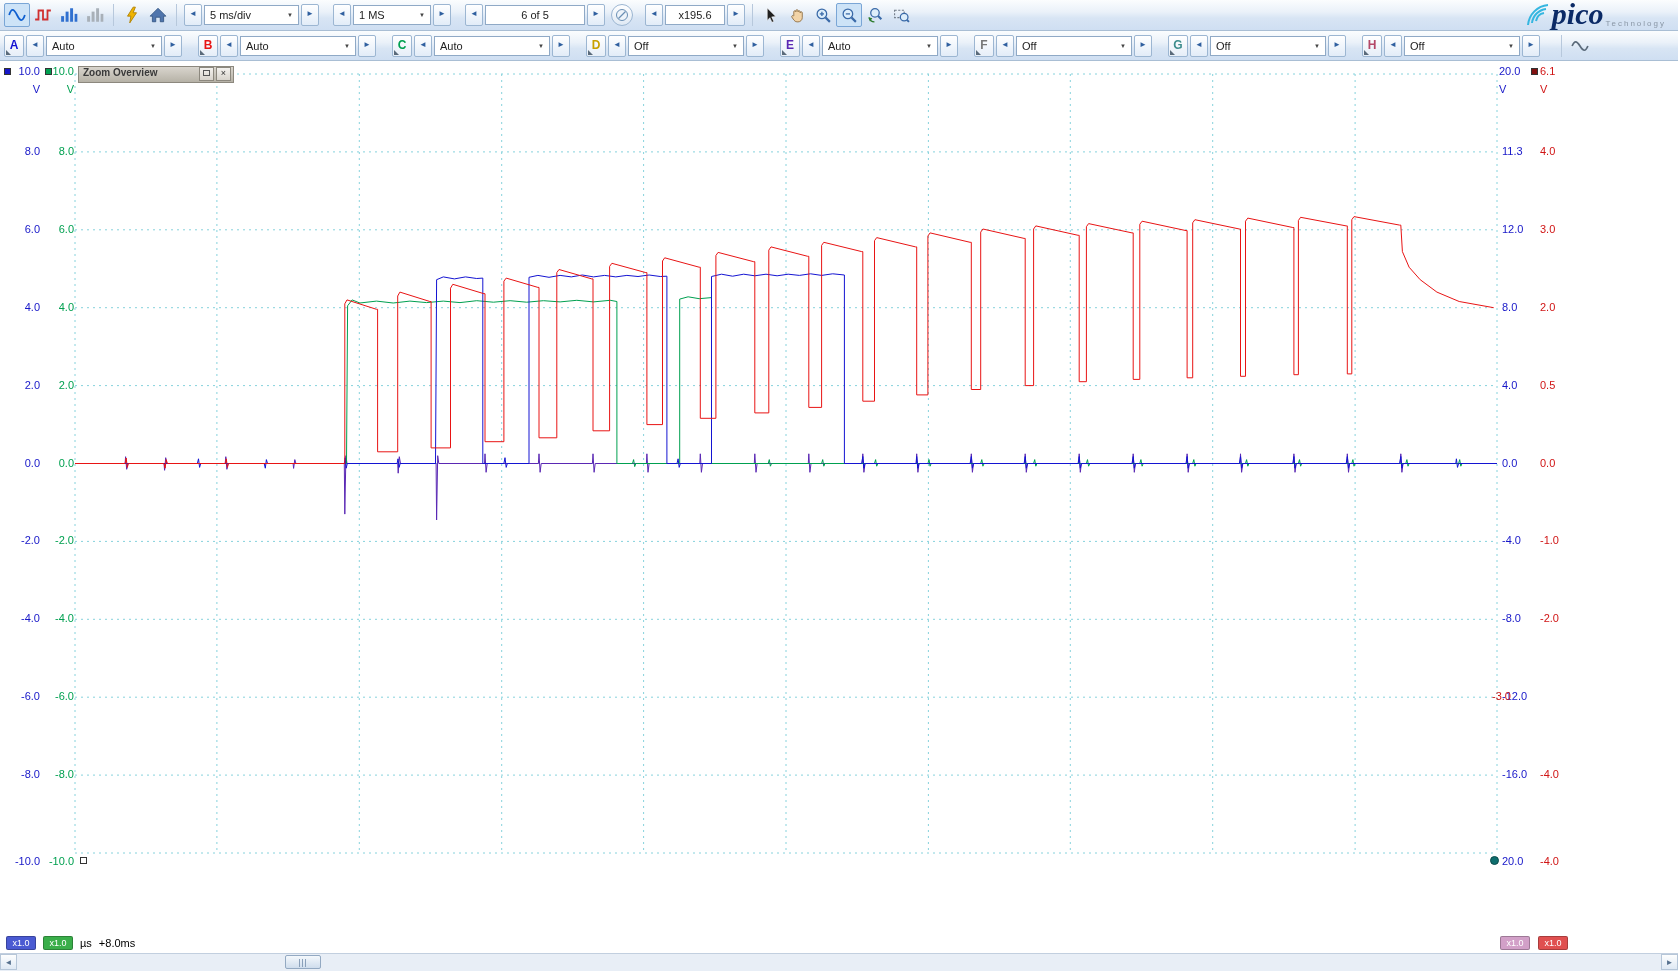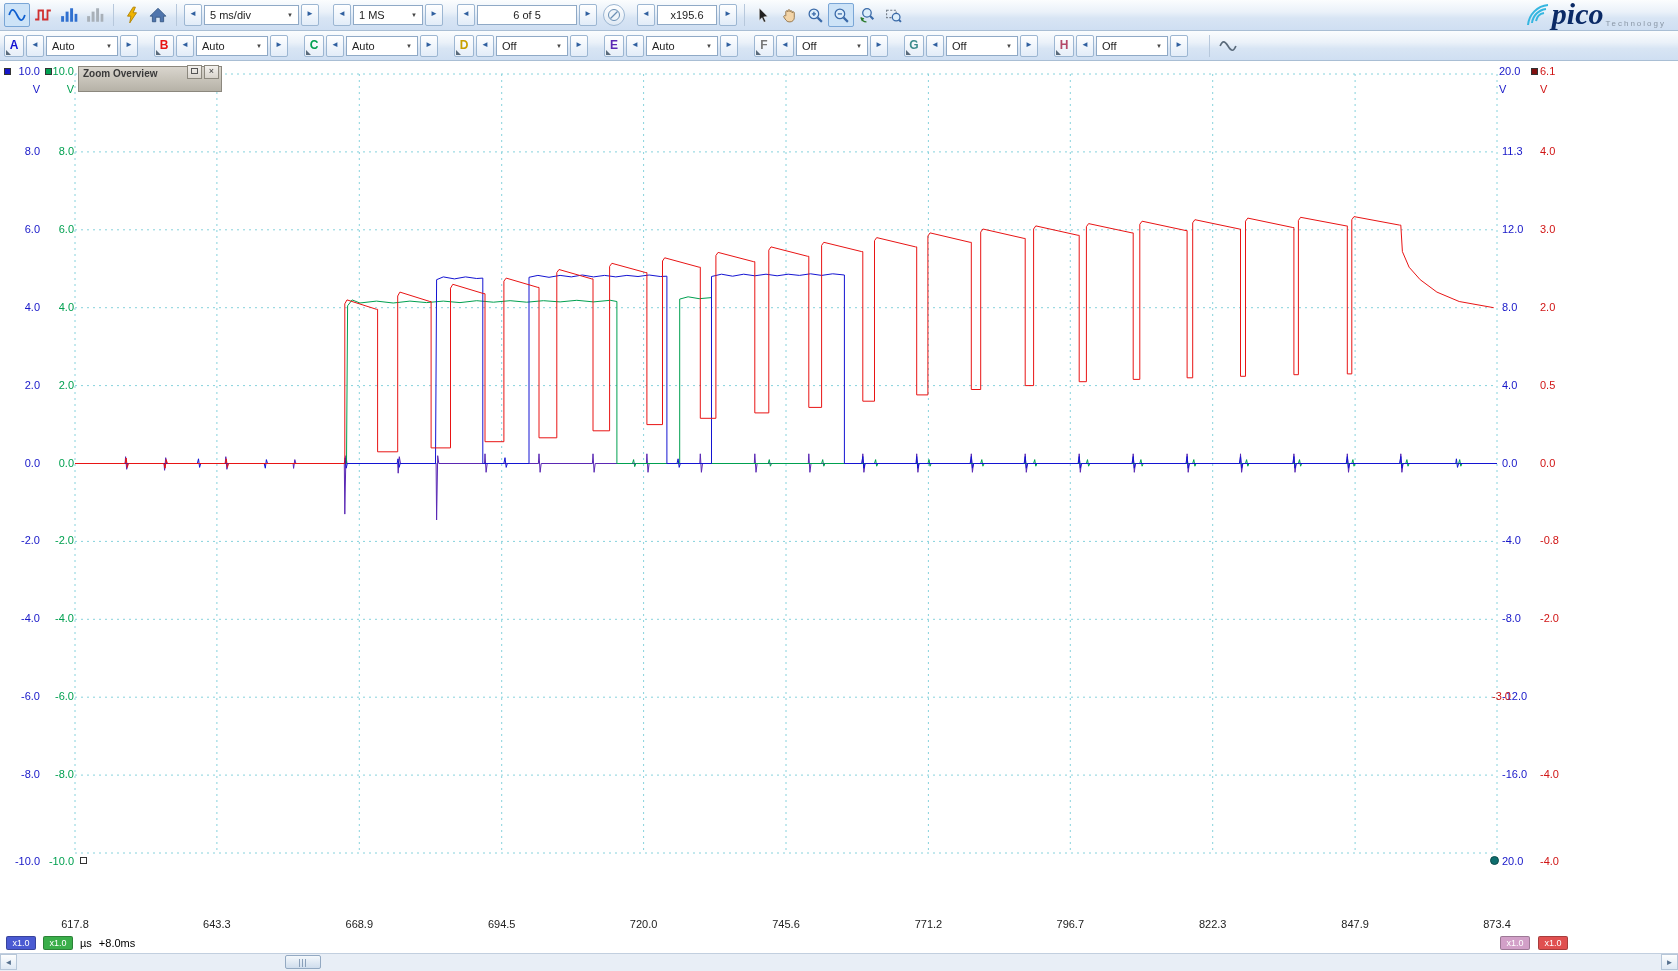--- a/index.html
+++ b/index.html
@@ -14,46 +14,46 @@
        border:1px solid transparent;border-radius:2px;background:transparent;padding:0;}
   .btn.active{background:#cde3f7;border-color:#7aa6d6;}
   .sep{flex:none;width:1px;height:22px;background:#b7c8dc;margin:0 5px;}
   .gap{flex:none;width:10px;}
   .navbtn{flex:none;width:16px;height:20px;line-height:18px;text-align:center;font-size:8px;
           color:#2f5f9f;border:1px solid #9cb6d2;background:linear-gradient(#ffffff,#e2ecf8);
           border-radius:2px;margin:0 2px;}
   .select,.valuebox{height:20px;border:1px solid #8fa9c6;background:#fff;display:flex;
           align-items:center;font-size:11px;padding:0 5px;color:#222;box-sizing:border-box;}
   .select .caret{margin-left:auto;font-size:6px;color:#444;padding-left:5px;}
-  .w95{width:95px}.w78{width:70px}.bufferbox{width:100px;justify-content:center}
+  .w95{width:95px}.w78{width:78px}.bufferbox{width:100px;justify-content:center}
   .zoombox{width:60px;justify-content:center}
   .roundbtn{width:20px;height:20px;border-radius:50%;border:1px solid #9cb6d2;
             background:linear-gradient(#fff,#dfe9f4);display:flex;align-items:center;justify-content:center;margin-left:4px;}
   
   .logo{margin-left:auto;display:flex;align-items:flex-start;padding-right:8px;}
   .logo-pico{font-family:"Liberation Serif",serif;font-style:italic;font-weight:bold;
              font-size:30px;line-height:26px;color:#0b2a66;}
   .logo-sub{font-size:8px;color:#8a97a6;letter-spacing:2px;margin-top:18px;margin-left:2px;}
   
   #channel-items{display:flex;align-items:center;}
   .ch-group{display:flex;align-items:center;margin-right:14px;}
   .ch-letter{position:relative;width:18px;height:20px;border:1px solid #9cb6d2;border-radius:2px;
              background:linear-gradient(#fff,#e6eef8);font-size:12px;font-weight:bold;
              text-align:center;line-height:18px;}
   .ch-corner{position:absolute;left:1px;bottom:1px;width:0;height:0;
              border-bottom:5px solid #5a6a7a;border-right:5px solid transparent;}
-  .ch-select{width:72px;}
+  .ch-select{width:116px;}
   
   .plot-wrap{flex:1;position:relative;background:#fff;overflow:hidden;}
   .axlab{position:absolute;font-size:11px;line-height:13px;white-space:nowrap;}
   .mk-s{position:absolute;width:7px;height:7px;border:1px solid #333;box-sizing:border-box;}
   .mk-c{position:absolute;width:9px;height:9px;border-radius:50%;border:1px solid #0a4a4a;box-sizing:border-box;}
-  .zoomwin{position:absolute;left:78px;top:5px;width:144px;height:17px;display:flex;align-items:flex-end;
+  .zoomwin{position:absolute;left:78px;top:5px;width:156px;height:17px;display:flex;align-items:flex-start;
            background:linear-gradient(#d9d5cd,#b6b2a7);border:1px solid #8c887e;font-size:10px;
-           padding:12px 2px;z-index:5;box-sizing:border-box;}
+           padding:0 2px;z-index:5;box-sizing:border-box;}
   .zw-title{flex:1;font-weight:bold;color:#3a3a3a;padding-left:2px;}
   .zw-btn{width:13px;height:12px;border:1px solid #8c887e;background:linear-gradient(#f4f2ee,#d8d4cc);
           font-size:9px;line-height:10px;text-align:center;margin-left:2px;color:#333;}
   .zw-box{display:inline-block;width:5px;height:4px;border:1px solid #555;}
   
   .xtick-row{flex:none;height:20px;position:relative;background:#fff;}
   .xtick{position:absolute;top:3px;transform:translateX(-50%);font-size:11px;color:#222;}
   .status-row{flex:none;height:18px;position:relative;background:#fff;font-size:11px;}
   .status-left{position:absolute;left:6px;top:1px;display:flex;align-items:center;gap:7px;}
   .status-right{position:absolute;left:1500px;top:1px;display:flex;align-items:center;gap:8px;}
@@ -345,21 +345,21 @@
       <div class="axlab" style="left: 1502px; top: 395.5px; width: 36px; text-align: left; color: rgb(22, 22, 200);">0.0</div>
       <div class="axlab" style="left: 1502px; top: 473.4px; width: 36px; text-align: left; color: rgb(22, 22, 200);">-4.0</div>
       <div class="axlab" style="left: 1502px; top: 551.3px; width: 36px; text-align: left; color: rgb(22, 22, 200);">-8.0</div>
       <div class="axlab" style="left: 1502px; top: 629.2px; width: 36px; text-align: left; color: rgb(22, 22, 200);">-12.0</div>
       <div class="axlab" style="left: 1502px; top: 707.1px; width: 36px; text-align: left; color: rgb(22, 22, 200);">-16.0</div>
       <div class="axlab" style="left: 1540px; top: 83.9px; width: 34px; text-align: left; color: rgb(208, 20, 20);">4.0</div>
       <div class="axlab" style="left: 1540px; top: 161.8px; width: 34px; text-align: left; color: rgb(208, 20, 20);">3.0</div>
       <div class="axlab" style="left: 1540px; top: 239.7px; width: 34px; text-align: left; color: rgb(208, 20, 20);">2.0</div>
       <div class="axlab" style="left: 1540px; top: 317.6px; width: 34px; text-align: left; color: rgb(208, 20, 20);">0.5</div>
       <div class="axlab" style="left: 1540px; top: 395.5px; width: 34px; text-align: left; color: rgb(208, 20, 20);">0.0</div>
-      <div class="axlab" style="left: 1540px; top: 473.4px; width: 34px; text-align: left; color: rgb(208, 20, 20);">-0.8</div>
+      <div class="axlab" style="left: 1540px; top: 473.4px; width: 34px; text-align: left; color: rgb(208, 20, 20);">-1.0</div>
       <div class="axlab" style="left: 1540px; top: 551.3px; width: 34px; text-align: left; color: rgb(208, 20, 20);">-2.0</div>
       <div class="axlab" style="left: 1492px; top: 629.2px; width: 34px; text-align: left; color: rgb(208, 20, 20);">-3.0</div>
       <div class="axlab" style="left: 1540px; top: 707.1px; width: 34px; text-align: left; color: rgb(208, 20, 20);">-4.0</div>
       <div class="axlab" style="left: 0px; top: 4px; width: 40px; text-align: right; color: rgb(22, 22, 200);">10.0</div>
       <span class="mk-s" style="background: rgb(22, 22, 200); left: 4px; top: 7px;"></span>
       <div class="axlab" style="left: 44px; top: 4px; width: 30px; text-align: right; color: rgb(0, 160, 80);">10.0</div>
       <span class="mk-s" style="background: rgb(0, 160, 80); left: 45px; top: 7px;"></span>
       <div class="axlab" style="left: 1499px; top: 4px; width: 36px; text-align: left; color: rgb(22, 22, 200);">20.0</div>
       <span class="mk-s" style="background: rgb(128, 16, 16); left: 1531px; top: 7px;"></span>
       <div class="axlab" style="left: 1540px; top: 4px; width: 34px; text-align: left; color: rgb(208, 20, 20);">6.1</div>
@@ -368,33 +368,20 @@
       <div class="axlab" style="left: 1499px; top: 22px; width: 36px; text-align: left; color: rgb(22, 22, 200);">V</div>
       <div class="axlab" style="left: 1540px; top: 22px; width: 34px; text-align: left; color: rgb(208, 20, 20);">V</div>
       <div class="axlab" style="left: 0px; top: 794px; width: 40px; text-align: right; color: rgb(22, 22, 200);">-10.0</div>
       <div class="axlab" style="left: 44px; top: 794px; width: 30px; text-align: right; color: rgb(0, 160, 80);">-10.0</div>
       <span class="mk-s" style="background: rgb(255, 255, 255); left: 80px; top: 796px;"></span>
       <span class="mk-c" style="background: rgb(14, 110, 110); left: 1490px; top: 795px;"></span>
       <div class="axlab" style="left: 1502px; top: 794px; width: 36px; text-align: left; color: rgb(22, 22, 200);">20.0</div>
       <div class="axlab" style="left: 1540px; top: 794px; width: 34px; text-align: left; color: rgb(208, 20, 20);">-4.0</div>
     </div>
 
-  <div class="xtick-row" id="xticks">
-      <div class="xtick" style="left: 75px;">617.8</div>
-      <div class="xtick" style="left: 216.866px;">643.3</div>
-      <div class="xtick" style="left: 359.289px;">668.9</div>
-      <div class="xtick" style="left: 501.711px;">694.5</div>
-      <div class="xtick" style="left: 643.577px;">720.0</div>
-      <div class="xtick" style="left: 786px;">745.6</div>
-      <div class="xtick" style="left: 928.423px;">771.2</div>
-      <div class="xtick" style="left: 1070.29px;">796.7</div>
-      <div class="xtick" style="left: 1212.71px;">822.3</div>
-      <div class="xtick" style="left: 1355.13px;">847.9</div>
-      <div class="xtick" style="left: 1497px;">873.4</div>
-    </div>
 
   <div class="status-row">
     <div class="status-left">
       <span class="badge" style="background: rgb(74, 90, 210);">x1.0</span>
       <span class="badge" style="background: rgb(58, 174, 74);">x1.0</span>
       <span>µs</span>
       <span>+8.0ms</span>
     </div>
     <div class="status-right">
       <span class="badge" style="background: rgb(210, 160, 200);">x1.0</span>

